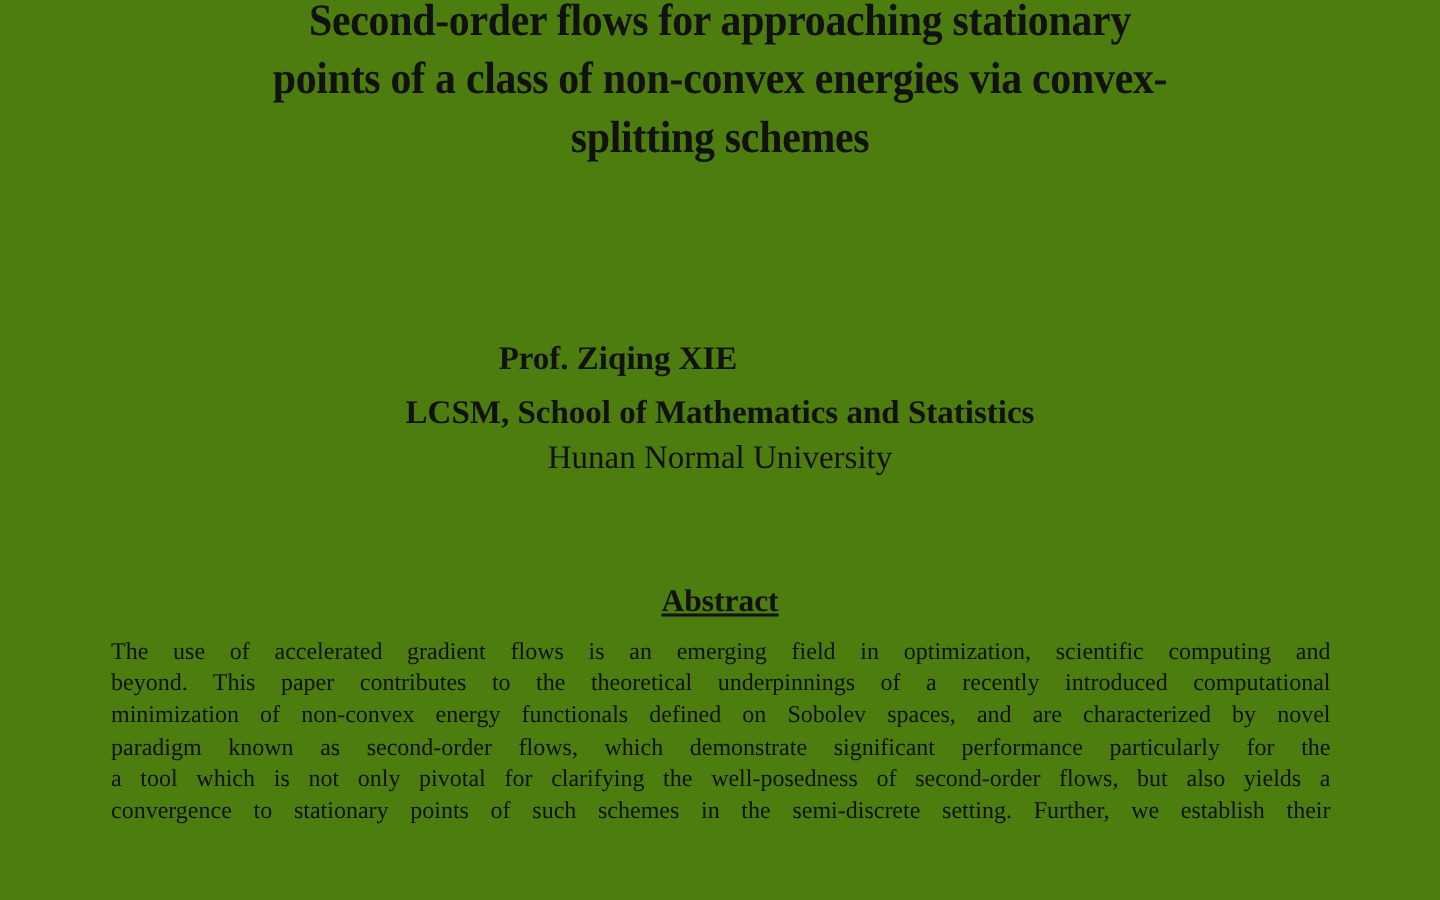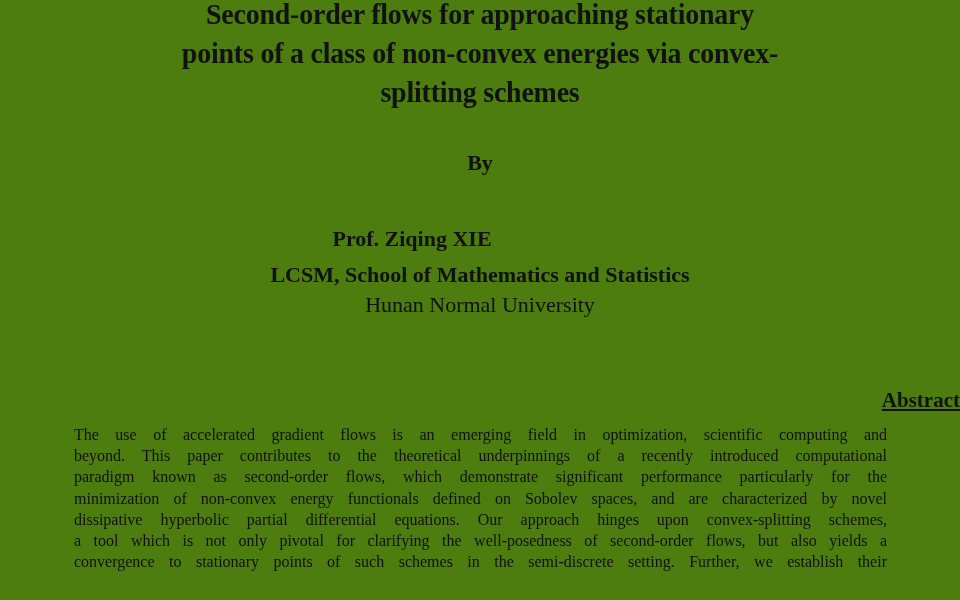--- a/index.html
+++ b/index.html
@@ -60,21 +60,21 @@
       text-align: center;
       font-size: 22px;
       line-height: 28px;
     }
     .affil.a1 { top: 261px; font-weight: bold; }
     .affil.a2 { top: 291px; }
     .abstract-heading {
       position: absolute;
       left: 0; width: 960px;
       top: 387px;
-      text-align: right;
+      text-align: center;
       font-weight: bold;
       font-size: 21px;
       line-height: 26px;
       text-decoration: underline;
       text-underline-offset: 2px;
     }
     .abstract-body {
       position: absolute;
       left: 74px;
       width: 813px;
@@ -94,32 +94,30 @@
 <body>
 
 <div class="page">
 
   <h1 class="title">
     <span class="line">Second-order flows for approaching stationary</span>
     <span class="line">points of a class of non-convex energies via convex-</span>
     <span class="line">splitting schemes</span>
   </h1>
 
-  <div class="by">By</div>
 
   <div class="author">Prof. Ziqing XIE</div>
 
   <div class="affil a1">LCSM, School of Mathematics and Statistics</div>
   <div class="affil a2">Hunan Normal University</div>
 
   <div class="abstract-heading">Abstract</div>
 
   <div class="abstract-body">
     <span class="ln">The use of accelerated gradient flows is an emerging field in optimization, scientific computing and</span>
     <span class="ln">beyond.  This paper contributes to the theoretical underpinnings of a recently introduced computational</span>
+    <span class="ln">minimization of non-convex energy functionals defined on Sobolev spaces, and are characterized by novel</span>
     <span class="ln">paradigm known as second-order flows, which demonstrate significant performance particularly for the</span>
-    <span class="ln">minimization of non-convex energy functionals defined on Sobolev spaces, and are characterized by novel</span>
-    <span class="ln">dissipative hyperbolic partial differential equations.  Our approach hinges upon convex-splitting schemes,</span>
     <span class="ln">a tool which is not only pivotal for clarifying the well-posedness of second-order flows, but also yields a</span>
     <span class="ln">convergence to stationary points of such schemes in the semi-discrete setting.  Further, we establish their</span>
   </div>
 
 </div>
 
 </body></html>

